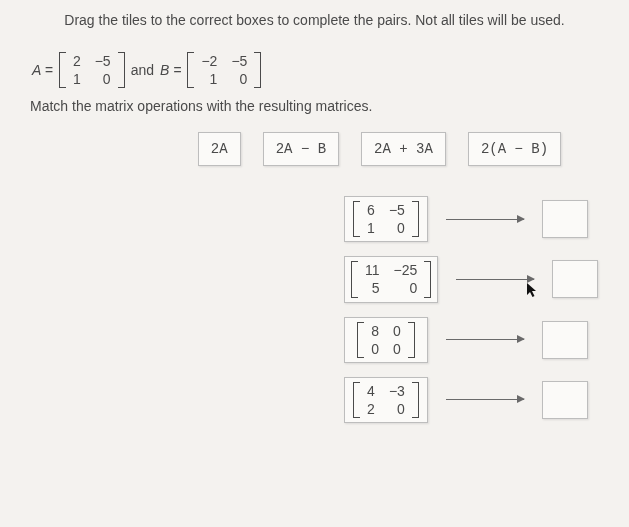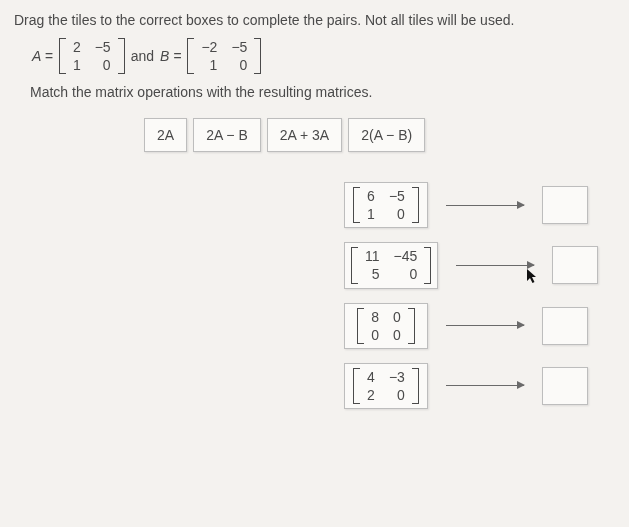--- a/index.html
+++ b/index.html
@@ -7,21 +7,22 @@
     padding: 12px 14px;
     font-family: Arial, Helvetica, sans-serif;
     background: #f4f2ef;
     color: #4a4a4a;
     width: 629px;
     height: 527px;
     box-sizing: border-box;
     font-size: 14px;
   }
   .instructions {
-    margin-bottom: 10px;
+    margin-bottom: 24px;
+    text-align: center;
   }
   .given {
     display: flex;
     align-items: center;
     gap: 6px;
     margin: 8px 0 10px 18px;
   }
   .matrix {
     display: inline-flex;
     align-items: stretch;
@@ -39,23 +40,25 @@
   .matrix td {
     padding: 1px 7px;
     text-align: right;
     line-height: 1.15;
   }
   .subhead {
     margin: 4px 0 18px 16px;
   }
   .tiles-row {
     display: flex;
-    gap: 6px;
+    gap: 22px;
+    justify-content: center;
     margin-bottom: 30px;
     padding-left: 130px;
+    font-family: Liberation Mono, monospace;
   }
   .tile {
     border: 1px solid #bdbdbd;
     background: #fbfaf8;
     padding: 8px 12px;
     box-shadow: 1px 1px 2px rgba(0,0,0,0.1);
     white-space: nowrap;
   }
   .pairs {
     display: flex;
@@ -195,21 +198,21 @@
   </div>
 
   <div class="pair-row">
     <div class="result-box">
       <span class="matrix">
         <span class="bracket left"></span>
         <table>
             <tbody>
               <tr>
           <td>11</td>
-          <td>−45</td>
+          <td>−25</td>
         </tr>
               <tr>
           <td>5</td>
           <td>0</td>
         </tr>
             </tbody>
           </table>
         <span class="bracket right"></span>
       </span>
     </div>

